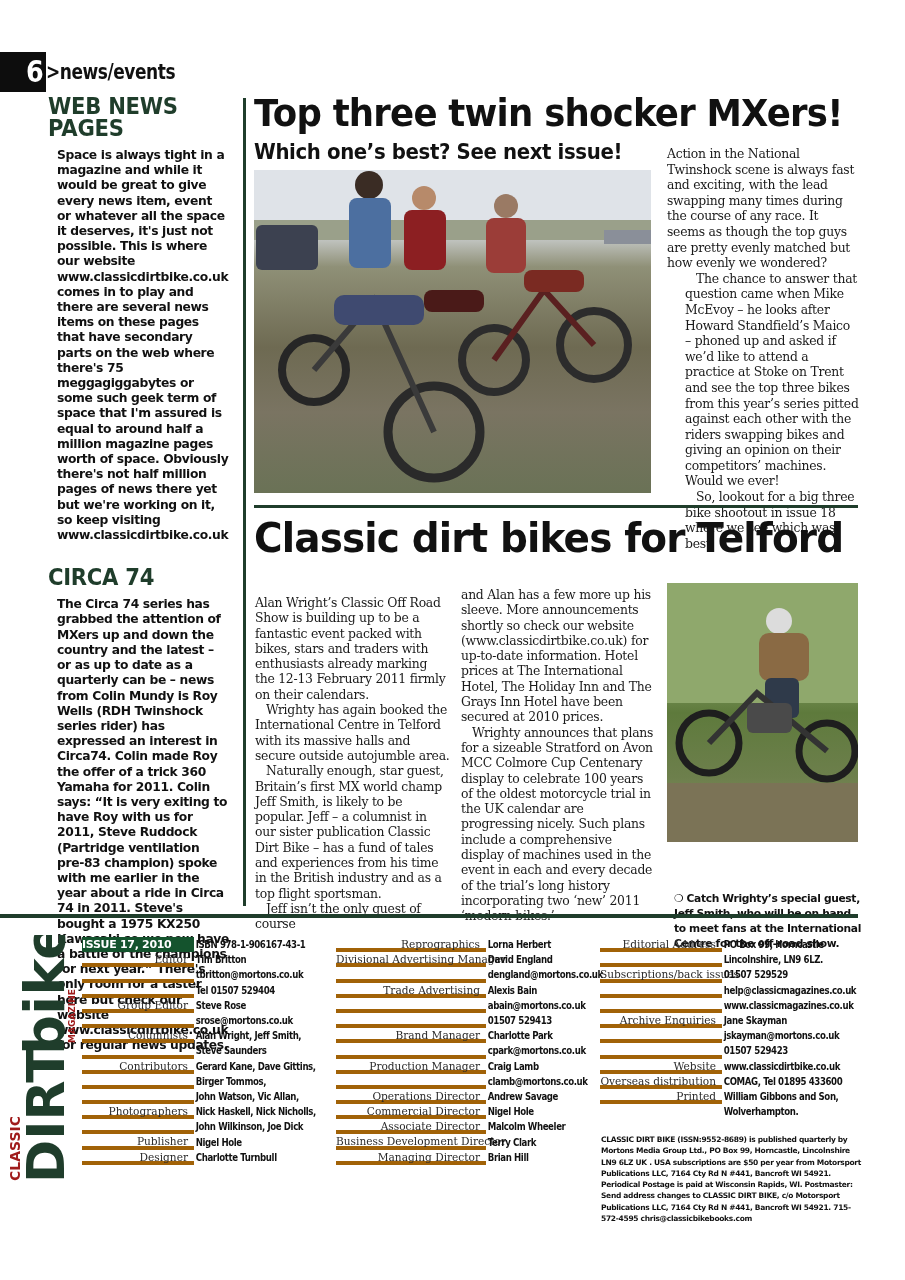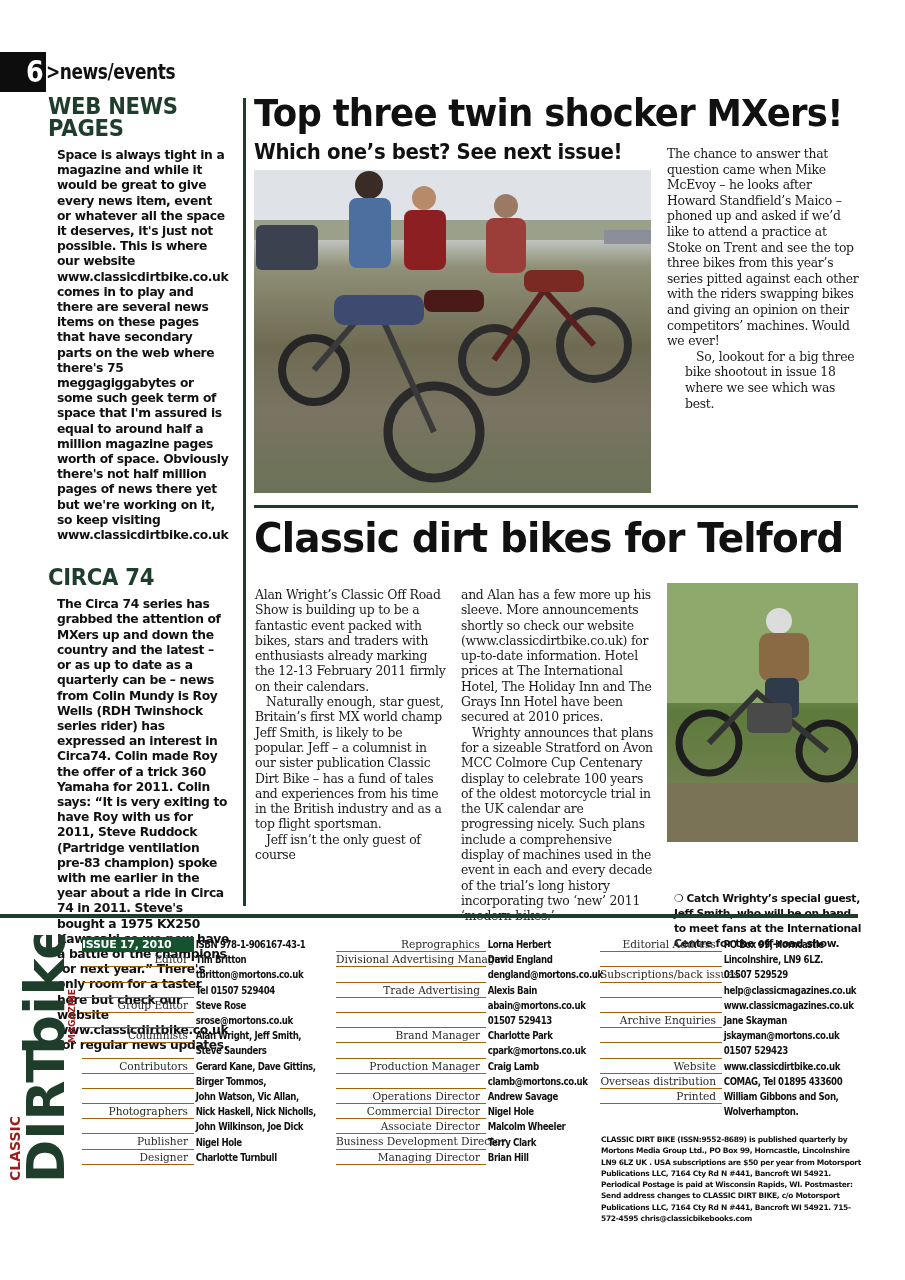--- a/index.html
+++ b/index.html
@@ -26,31 +26,31 @@
   .top-body { left: 667px; top: 146px; width: 192px; font: 12.4px "DejaVu Serif", serif; line-height: 15.6px; color: #1a1a1a; letter-spacing: -0.25px; }
   .top-body p { margin: 0; text-indent: 0; }
   .top-body p + p { text-indent: 11px; margin-left: 18px; }
   .hrule1 { left: 254px; top: 505px; width: 604px; height: 3px; background: #1f3d2b; }
 
   
   .second-headline { left: 254px; top: 514px; font: 900 41px "DejaVu Sans", sans-serif; color: #111; letter-spacing: -0.9px; white-space: nowrap; transform: scaleX(0.95); transform-origin: left; }
   .col { top: 587px; width: 195px; font: 12.4px "DejaVu Serif", serif; line-height: 15.3px; color: #1a1a1a; letter-spacing: -0.25px; }
   .col p { margin: 0; }
   .col p + p { text-indent: 11px; }
-  .col1 { left: 255px; }
+  .col1 { left: 255px; margin-top: 8px; }
   .col2 { left: 461px; }
   .photo2 { left: 667px; top: 583px; width: 191px; height: 259px; overflow: hidden; background: linear-gradient(180deg, #7f9a5d 0%, #9ab27a 25%, #5e7a3c 50%, #6d7f4c 75%, #8a9566 100%); }
   .photo-cap2 { left: 674px; top: 846px; width: 190px; font: bold 10.7px "DejaVu Sans", sans-serif; color: #111; line-height: 15px; letter-spacing: -0.35px; margin-top: 45px; }
   .hrule2 { left: 0; top: 914px; width: 858px; height: 4px; background: #1f3d2b; }
 
   
   .logo { left: 10px; top: 935px; width: 66px; height: 255px; }
   .mast-col { top: 937px; }
   .mrow { display: flex; height: 15.2px; align-items: center; }
-  .mlabel { font: 10.6px "DejaVu Serif", serif; color: #2a2a2a; text-align: right; padding-right: 6px; box-sizing: border-box; height: 15.2px; line-height: 15px; border-bottom: 1px solid #a16207; white-space: nowrap; }
+  .mlabel { font: 10.6px "DejaVu Serif", serif; color: #2a2a2a; text-align: right; padding-right: 6px; box-sizing: border-box; height: 15.2px; line-height: 15px; border-bottom: 4px solid #a16207; white-space: nowrap; }
   .mvalue { font: bold 10px "DejaVu Sans", sans-serif; color: #111; letter-spacing: -0.45px; white-space: nowrap; padding-left: 2px; transform: scaleX(0.86); transform-origin: left; }
   .issue-label { background: #14532d; color: #fff; font: bold 11px "DejaVu Sans", sans-serif; text-align: left; padding-right: 6px; box-sizing: border-box; height: 15px; line-height: 15px; letter-spacing: -0.3px; }
   .mc1 { left: 82px; }
   .mc1 .mlabel, .mc1 .issue-label { width: 112px; }
   .mc2 { left: 336px; }
   .mc2 .mlabel { width: 150px; }
   .mc3 { left: 600px; }
   .mc3 .mlabel { width: 122px; }
   .legal { left: 601px; top: 1134px; width: 262px; font: bold 7.5px "DejaVu Sans", sans-serif; color: #111; line-height: 11.3px; letter-spacing: -0.3px; }
 </style>
@@ -89,28 +89,30 @@
     <path d="M60 200 L120 130 L180 262" stroke="#3a3a3a" stroke-width="6" fill="none"></path>
     <rect x="80" y="125" width="90" height="30" rx="10" fill="#3f4a70"></rect>
     <circle cx="240" cy="190" r="32" fill="none" stroke="#2c2c2c" stroke-width="8"></circle>
     <circle cx="340" cy="175" r="34" fill="none" stroke="#2c2c2c" stroke-width="8"></circle>
     <path d="M240 190 L290 120 L340 175" stroke="#5a2020" stroke-width="6" fill="none"></path>
     <rect x="270" y="100" width="60" height="22" rx="8" fill="#7a2a22"></rect>
     <rect x="170" y="120" width="60" height="22" rx="8" fill="#4a1a18"></rect>
   </svg>
 </div>
 <div class="abs top-body">
+  <p>Action in the National Twinshock scene is always fast and exciting, with the lead swapping many times during the course of any race. It seems as though the top guys are pretty evenly matched but how evenly we wondered?</p>
   <p>The chance to answer that question came when Mike McEvoy – he looks after Howard Standfield’s Maico – phoned up and asked if we’d like to attend a practice at Stoke on Trent and see the top three bikes from this year’s series pitted against each other with the riders swapping bikes and giving an opinion on their competitors’ machines. Would we ever!</p>
   <p>So, lookout for a big three bike shootout in issue 18 where we see which was best.</p>
 </div>
 <div class="abs hrule1"></div>
 
 <h1 class="abs second-headline" style="margin:0">Classic dirt bikes for Telford</h1>
 <div class="abs col col1">
   <p>Alan Wright’s Classic Off Road Show is building up to be a fantastic event packed with bikes, stars and traders with enthusiasts already marking the 12-13 February 2011 firmly on their calendars.</p>
+  <p>Wrighty has again booked the International Centre in Telford with its massive halls and secure outside autojumble area.</p>
   <p>Naturally enough, star guest, Britain’s first MX world champ Jeff Smith, is likely to be popular. Jeff – a columnist in our sister publication Classic Dirt Bike – has a fund of tales and experiences from his time in the British industry and as a top flight sportsman.</p>
   <p>Jeff isn’t the only guest of course</p>
 </div>
 <div class="abs col col2">
   <p>and Alan has a few more up his sleeve. More announcements shortly so check our website (www.classicdirtbike.co.uk) for up-to-date information. Hotel prices at The International Hotel, The Holiday Inn and The Grays Inn Hotel have been secured at 2010 prices.</p>
   <p>Wrighty announces that plans for a sizeable Stratford on Avon MCC Colmore Cup Centenary display to celebrate 100 years of the oldest motorcycle trial in the UK calendar are progressing nicely. Such plans include a comprehensive display of machines used in the event in each and every decade of the trial’s long history incorporating two ‘new’ 2011 ‘modern bikes.’</p>
 </div>
 <div class="abs photo2">
   <svg width="191" height="259" viewBox="0 0 191 259">
     <rect x="0" y="0" width="191" height="120" fill="#8fa86c"></rect>

